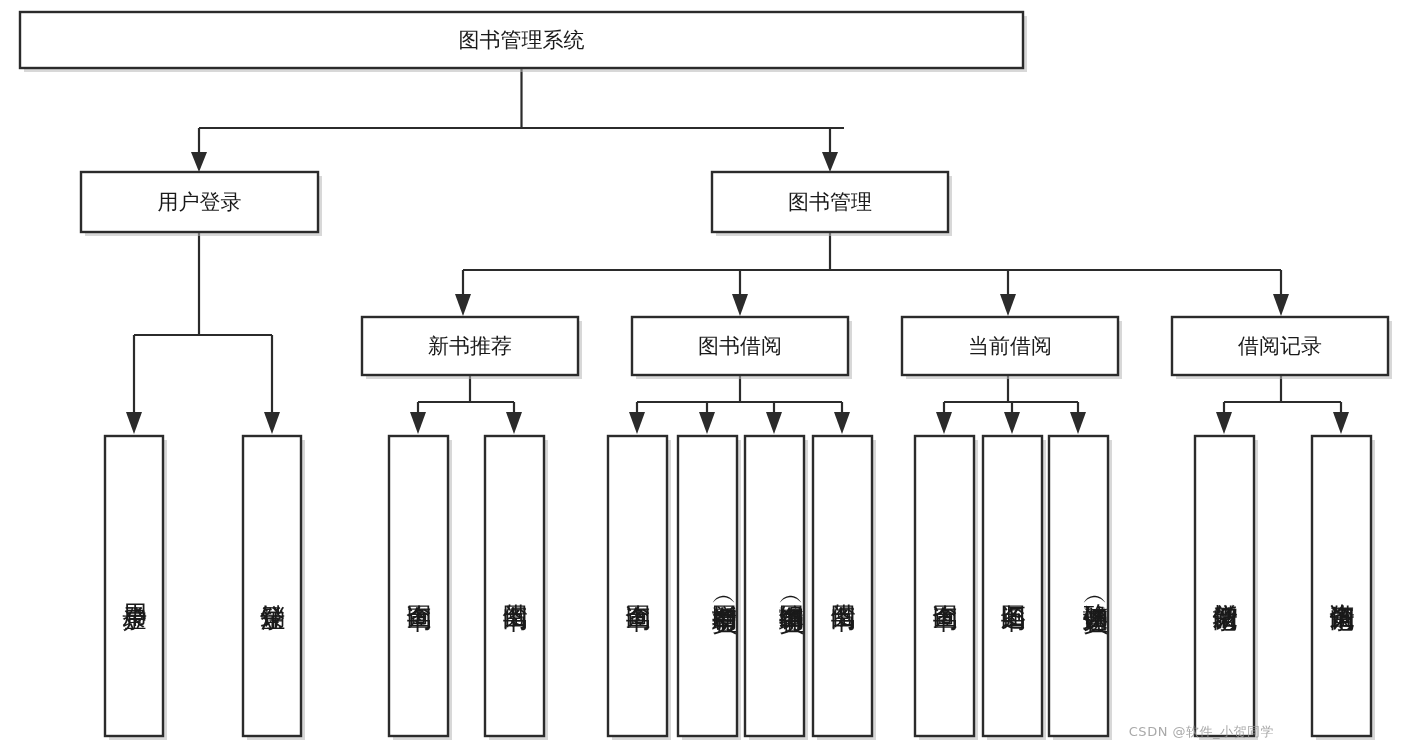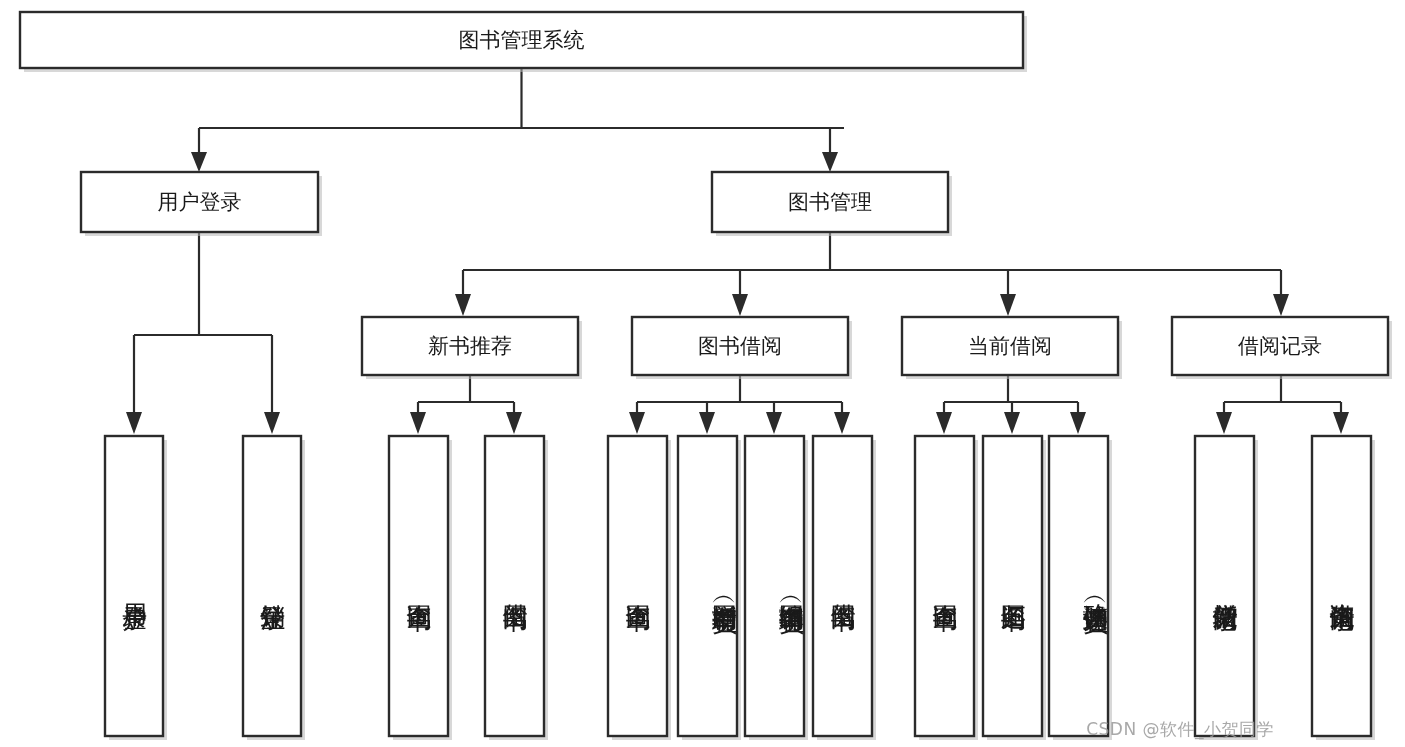--- a/index.html
+++ b/index.html
@@ -67,21 +67,21 @@
     pointer-events: none;
     display: flex;
     align-items: center;
     justify-content: center;
   }
   .watermark {
     position: absolute;
     right: 10px;
     bottom: 6px;
     font-family: "DejaVu Sans", "Liberation Sans", sans-serif;
-    font-size: 17px;
+    font-size: 13px;
     color: #9a9a9a;
     opacity: 0.85;
     white-space: nowrap;
     letter-spacing: 0.5px;
   }
 </style>
 </head>
 <body>
 
 <div id="diagram-root">

